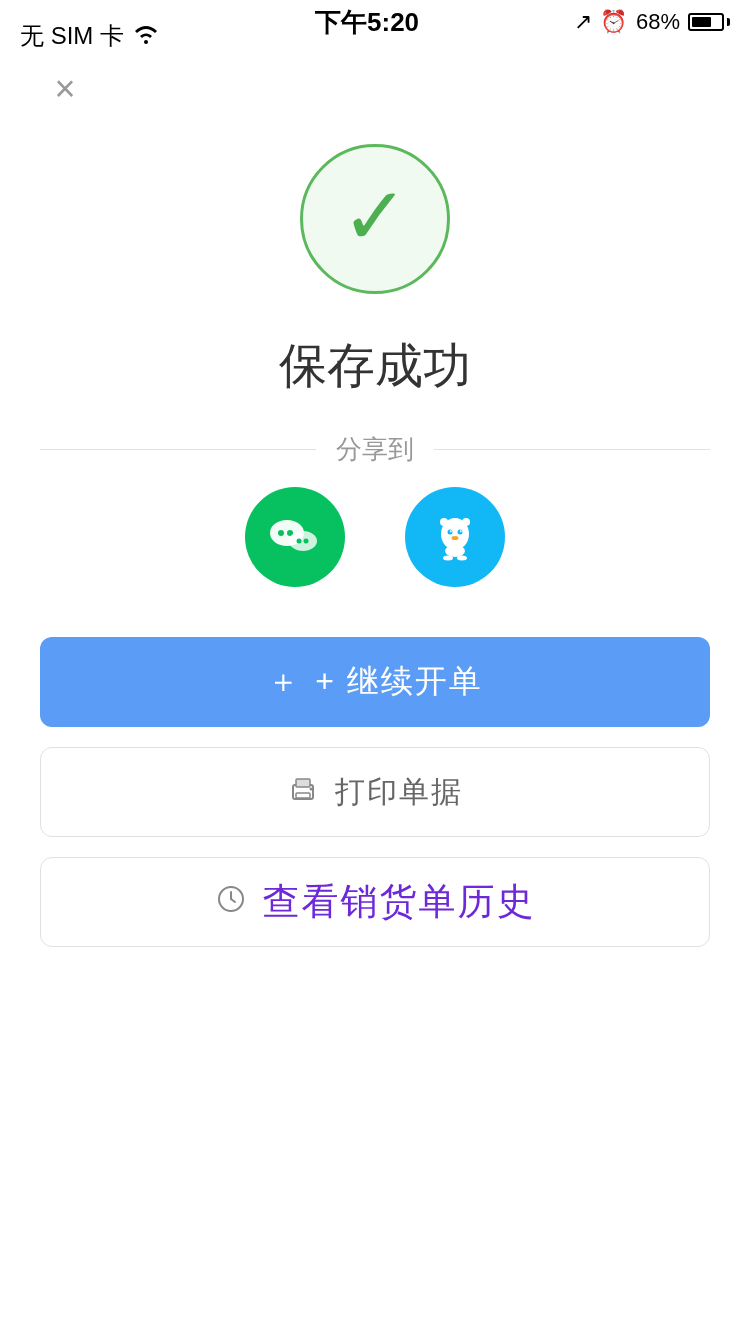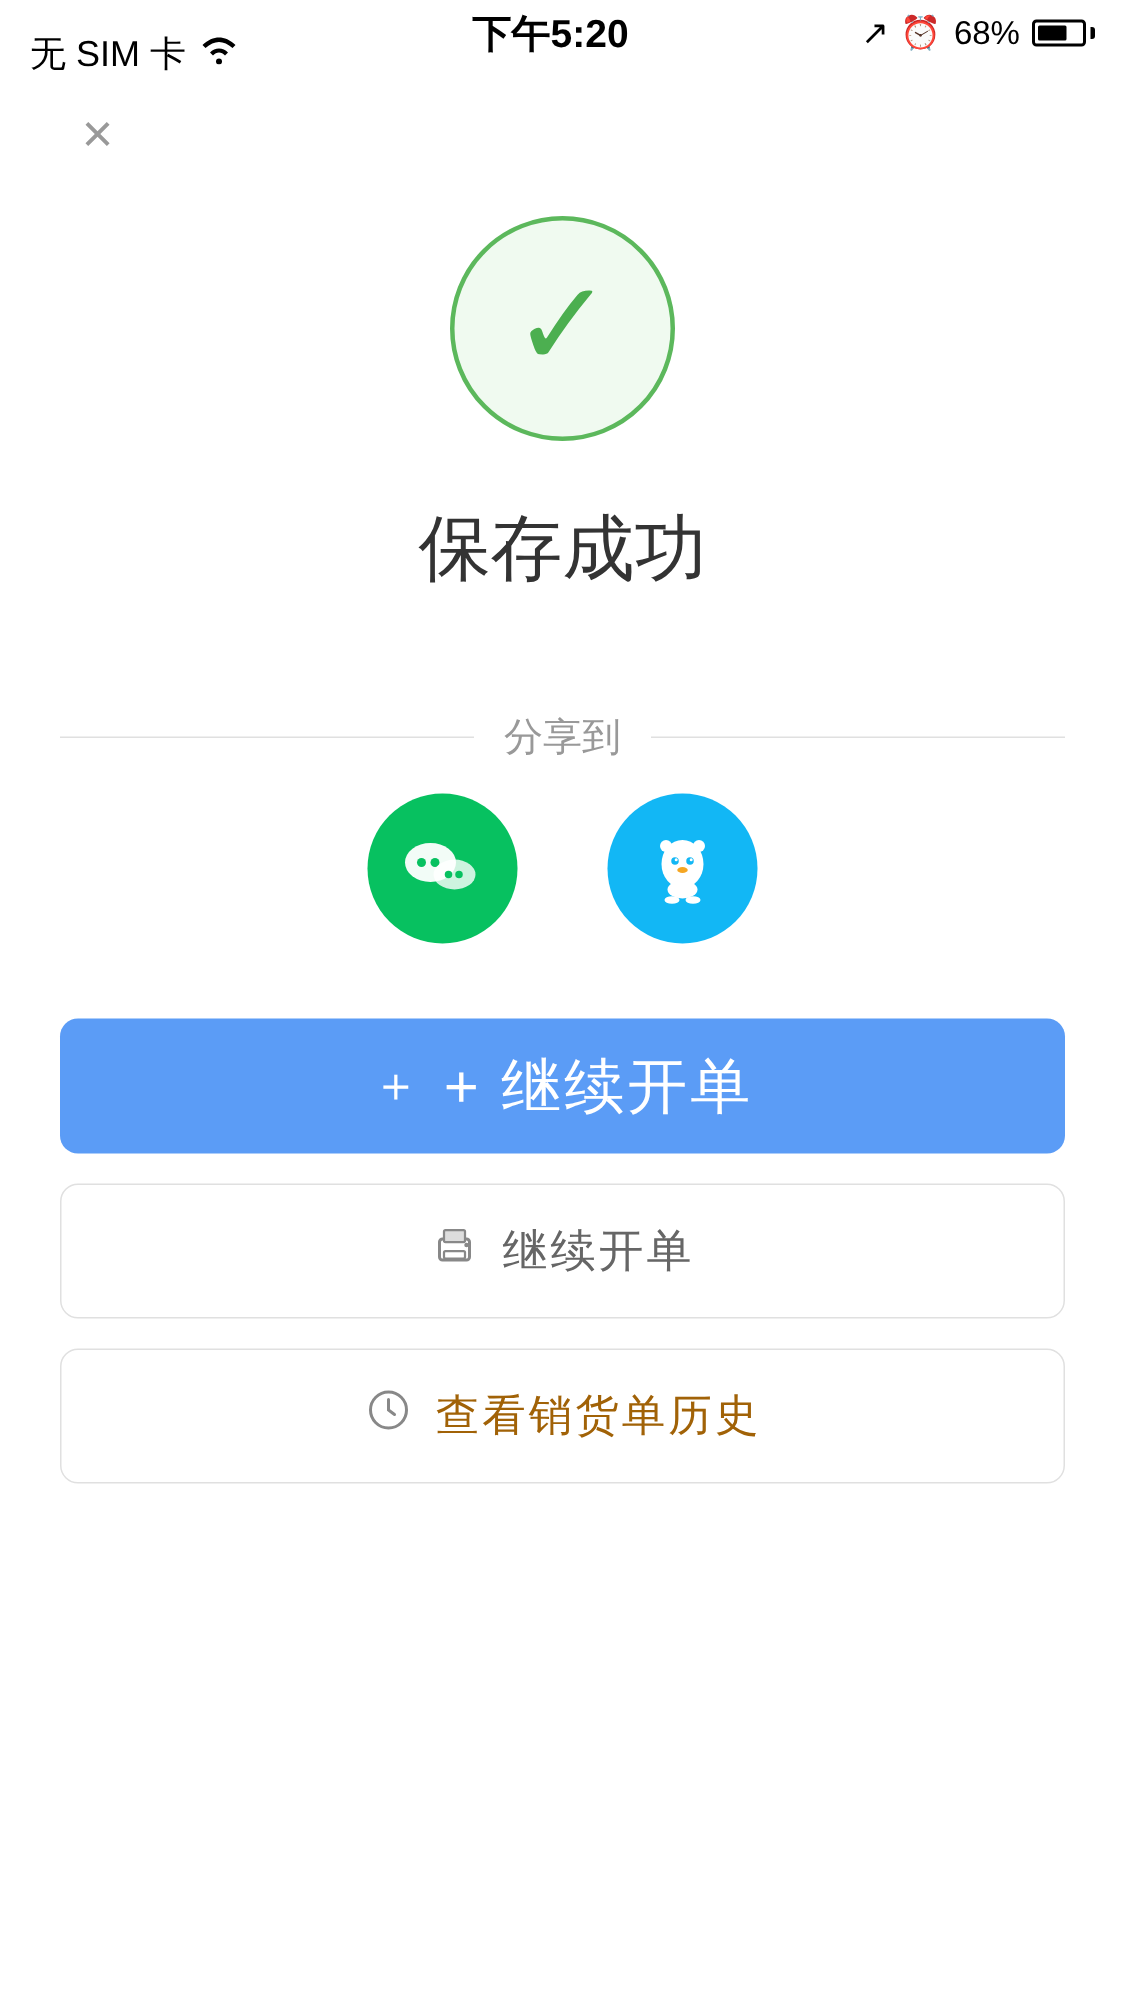--- a/index.html
+++ b/index.html
@@ -127,21 +127,21 @@
       color: #4caf50;
       line-height: 1;
       margin-top: -5px;
     }
 
     
     .success-title {
       font-size: 48px;
       font-weight: 500;
       color: #333;
-      margin-bottom: 76px;
+      margin-bottom: 34px;
     }
 
     
     .share-section {
       width: 100%;
       margin-bottom: 50px;
     }
 
     .share-divider {
       display: flex;
@@ -312,40 +312,40 @@
           <circle cx="40" cy="14" r="4" fill="white"></circle>
         </svg>
       </div>
     </div>
   </div>
 
   <div class="action-buttons">
 
     <button class="action-btn primary">
       <span style="font-size:32px;">＋</span>
-      <span style="font-size:40px; letter-spacing:2px;">+ 继续开单</span>
+      <span style="font-size:32px; letter-spacing:2px;">+ 继续开单</span>
     </button>
 
     <button class="action-btn secondary">
       <span>
         <svg width="32" height="32" viewBox="0 0 32 32" fill="none">
           <rect x="6" y="12" width="20" height="14" rx="2" stroke="#888" stroke-width="2" fill="none"></rect>
           <rect x="9" y="6" width="14" height="8" rx="1" fill="#ddd" stroke="#888" stroke-width="1.5"></rect>
           <rect x="9" y="20" width="14" height="5" rx="1" fill="white" stroke="#888" stroke-width="1.5"></rect>
           <circle cx="24" cy="16" r="1.5" fill="#888"></circle>
         </svg>
       </span>
-      <span style="color:#666; font-size:30px; letter-spacing:2px;"> 继续开单</span>
+      <span style="color:#666; font-size:30px; letter-spacing:2px;"> 打印单据</span>
     </button>
 
     <button class="action-btn secondary">
       <span>
         <svg width="32" height="32" viewBox="0 0 32 32" fill="none">
           <circle cx="16" cy="16" r="12" stroke="#888" stroke-width="2" fill="none"></circle>
           <path d="M16 9v7l4 3" stroke="#888" stroke-width="2" stroke-linecap="round"></path>
         </svg>
       </span>
-      <span style="color:#a16207; font-size:29px; letter-spacing:2px;"> 查看销货单历史</span>
+      <span style="color:#6d28d9; font-size:37px; letter-spacing:2px;"> 查看销货单历史</span>
     </button>
 
   </div>
 
 </div>
 
 </body></html>

